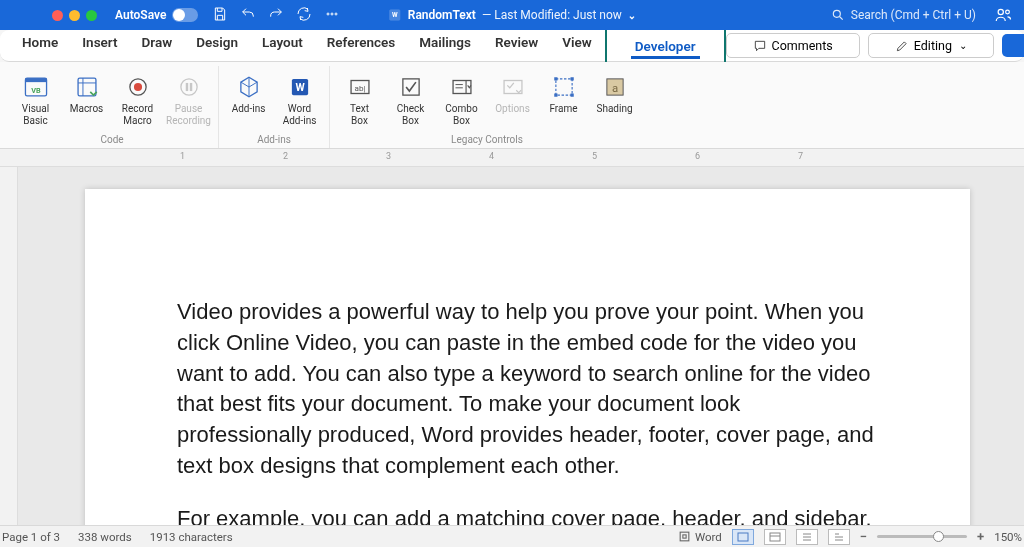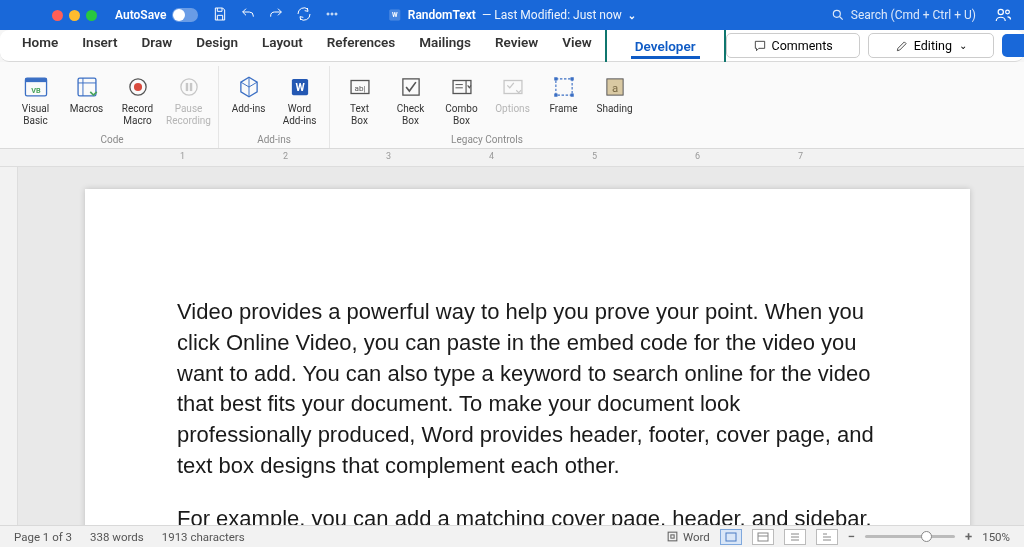--- a/index.html
+++ b/index.html
@@ -45,21 +45,21 @@
   .grp-label{font-size:10px;color:#8a8a8a;padding:4px 0 3px;}
   
   .ruler{height:18px;background:#f2f2f2;border-bottom:1px solid #ddd;position:relative;font-size:9px;color:#999;}
   .ruler .num{position:absolute;top:2px;}
   
   .docarea{flex:1;background:#e9e9e9;overflow:hidden;position:relative;}
   .vruler{position:absolute;left:0;top:0;width:18px;bottom:0;background:#f2f2f2;border-right:1px solid #ddd;}
   .page{position:absolute;left:85px;top:22px;width:885px;height:640px;background:#fff;box-shadow:0 0 6px rgba(0,0,0,.18);padding:108px 92px 0;}
   .page p{font-size:22px;line-height:1.4;color:#1a1a1a;margin-bottom:22px;font-family:Aptos,"Segoe UI",Arial,sans-serif;}
   
-  .status{height:22px;background:#f2f2f2;border-top:1px solid #d9d9d9;display:flex;align-items:center;font-size:11.5px;color:#555;padding:0 14px;gap:18px;}
+  .status{height:22px;background:#f2f2f2;border-top:1px solid #d9d9d9;display:flex;align-items:center;font-size:11.5px;color:#555;padding:0 2px;gap:18px;}
   .status .right{margin-left:auto;display:flex;align-items:center;gap:10px;}
   .viewbtn{width:22px;height:16px;border:1px solid #bbb;background:#fff;display:flex;align-items:center;justify-content:center;}
   .viewbtn.active{background:#d9e6f7;border-color:#7fa8dd;}
   .zoom-slider{width:90px;height:3px;background:#bbb;position:relative;border-radius:2px;}
   .zoom-slider::after{content:"";position:absolute;width:9px;height:9px;background:#fff;border:1px solid #888;border-radius:50%;top:-4px;left:62%;}
   .zc{font-weight:600;font-size:13px;color:#666;cursor:pointer;}
 </style>
 </head>
 <body>
 

